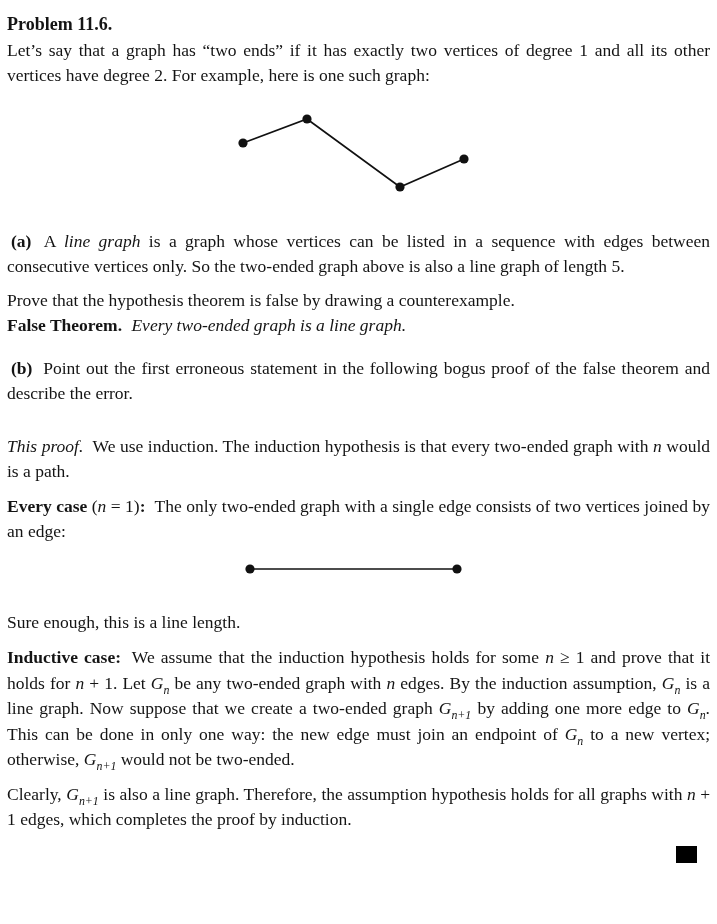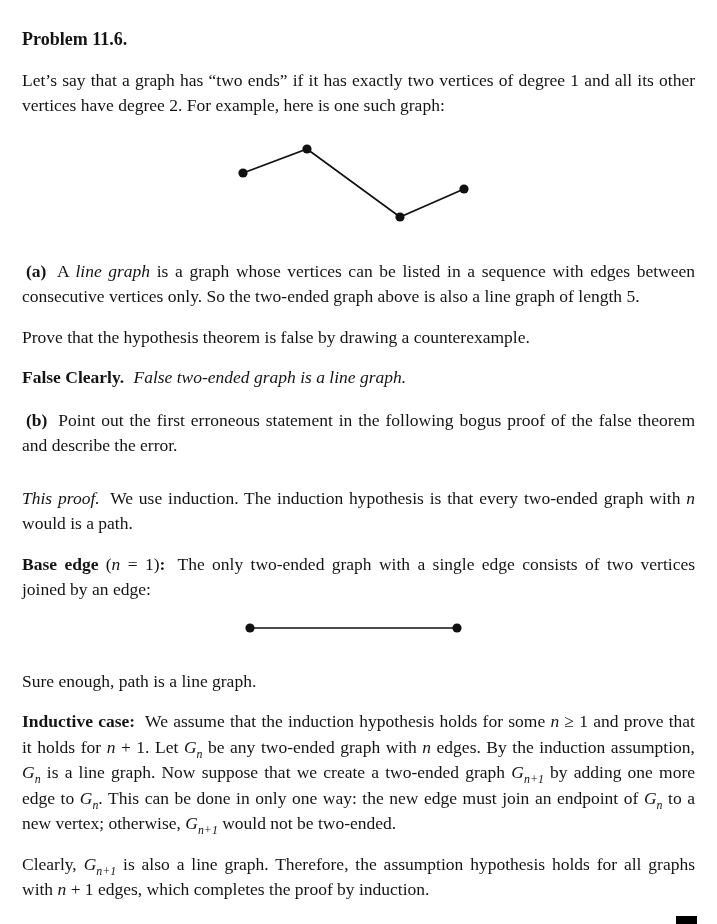--- a/index.html
+++ b/index.html
@@ -10,21 +10,21 @@
   body {
     width: 717px;
     height: 924px;
     box-sizing: border-box;
     padding: 12px 7px 0 7px;
     color: #141414;
     font-family: "Liberation Serif", serif;
     font-size: 17.5px;
     line-height: 25.5px;
   }
-  p { margin: 15px; text-align: justify; }
+  p { margin: 0; text-align: justify; }
   .title { font-weight: bold; font-size: 18px; text-align: left; }
   b.lbl { padding-right: 5px; }
   i.lbl { padding-right: 5px; }
   .p-a   { margin-bottom: 8px; text-indent: 4px; }
   .p-false { margin-bottom: 17px; }
   .p-b   { margin-bottom: 27px; text-indent: 4px; }
   .p-bogus { margin-bottom: 9px; }
   .p-sure { margin-bottom: 10px; }
   .p-ind  { margin-bottom: 9px; }
   .p-clear { margin-bottom: 13px; }
@@ -51,36 +51,36 @@
       <circle cx="6" cy="6" r="4.6" fill="#111111"></circle>
     </marker>
   </defs>
   <polyline fill="none" stroke="#111111" stroke-width="1.7" marker-start="url(#dot1)" marker-mid="url(#dot1)" marker-end="url(#dot1)" points="236,34 300,10 393,78 457,50"></polyline>
 </svg>
 
 <p class="p-a"><b class="lbl">(a)</b><span> A </span><i>line graph</i><span> is a graph whose vertices can be listed in a sequence with edges between consecutive vertices only.  So the two-ended graph above is also a line graph of length 5.</span></p>
 
 <p class="p-prove"><span>Prove that the hypothesis theorem is false by drawing a counterexample.</span></p>
 
-<p class="p-false"><b class="lbl">False Clearly.</b><i> False two-ended graph is a line graph.</i></p>
+<p class="p-false"><b class="lbl">False Theorem.</b><i> Every two-ended graph is a line graph.</i></p>
 
 <p class="p-b"><b class="lbl">(b)</b><span> Point out the first erroneous statement in the following bogus proof of the false theorem and describe the error.</span></p>
 
 <p class="p-bogus"><i class="lbl">This proof.</i><span> We use induction.  The induction hypothesis is that every two-ended graph with </span><i>n</i><span> would is a path.</span></p>
 
-<p class="p-base"><b>Base edge </b><span>(</span><i>n</i><span> = 1)</span><b class="lbl">:</b><span> The only two-ended graph with a single edge consists of two vertices joined by an edge:</span></p>
+<p class="p-base"><b>Every case </b><span>(</span><i>n</i><span> = 1)</span><b class="lbl">:</b><span> The only two-ended graph with a single edge consists of two vertices joined by an edge:</span></p>
 
 <svg class="fig2" width="703" height="20" viewBox="0 0 703 20" xmlns="http://www.w3.org/2000/svg">
   <defs>
     <marker id="dot2" markerUnits="userSpaceOnUse" markerWidth="12" markerHeight="12" refX="6" refY="6">
       <circle cx="6" cy="6" r="4.6" fill="#111111"></circle>
     </marker>
   </defs>
   <polyline fill="none" stroke="#111111" stroke-width="1.7" marker-start="url(#dot2)" marker-end="url(#dot2)" points="243,10 450,10"></polyline>
 </svg>
 
-<p class="p-sure"><span>Sure enough, path is a line graph.</span></p>
+<p class="p-sure"><span>Sure enough, this is a line length.</span></p>
 
 <p class="p-ind"><b class="lbl">Inductive case:</b><span> We assume that the induction hypothesis holds for some </span><i>n</i><span> ≥ 1 and prove that it holds for </span><i>n</i><span> + 1.  Let </span><span><i>G</i><sub><i>n</i></sub></span><span> be any two-ended graph with </span><i>n</i><span> edges.  By the induction assumption, </span><span><i>G</i><sub><i>n</i></sub></span><span> is a line graph.  Now suppose that we create a two-ended graph </span><span><i>G</i><sub><i>n+1</i></sub></span><span> by adding one more edge to </span><span><i>G</i><sub><i>n</i></sub></span><span>.  This can be done in only one way: the new edge must join an endpoint of </span><span><i>G</i><sub><i>n</i></sub></span><span> to a new vertex; otherwise, </span><span><i>G</i><sub><i>n+1</i></sub></span><span> would not be two-ended.</span></p>
 
 <p class="p-clear"><span>Clearly, </span><span><i>G</i><sub><i>n+1</i></sub></span><span> is also a line graph.  Therefore, the assumption hypothesis holds for all graphs with </span><i>n</i><span> + 1 edges, which completes the proof by induction.</span></p>
 
 <div class="qed"></div>
 
 </body></html>

